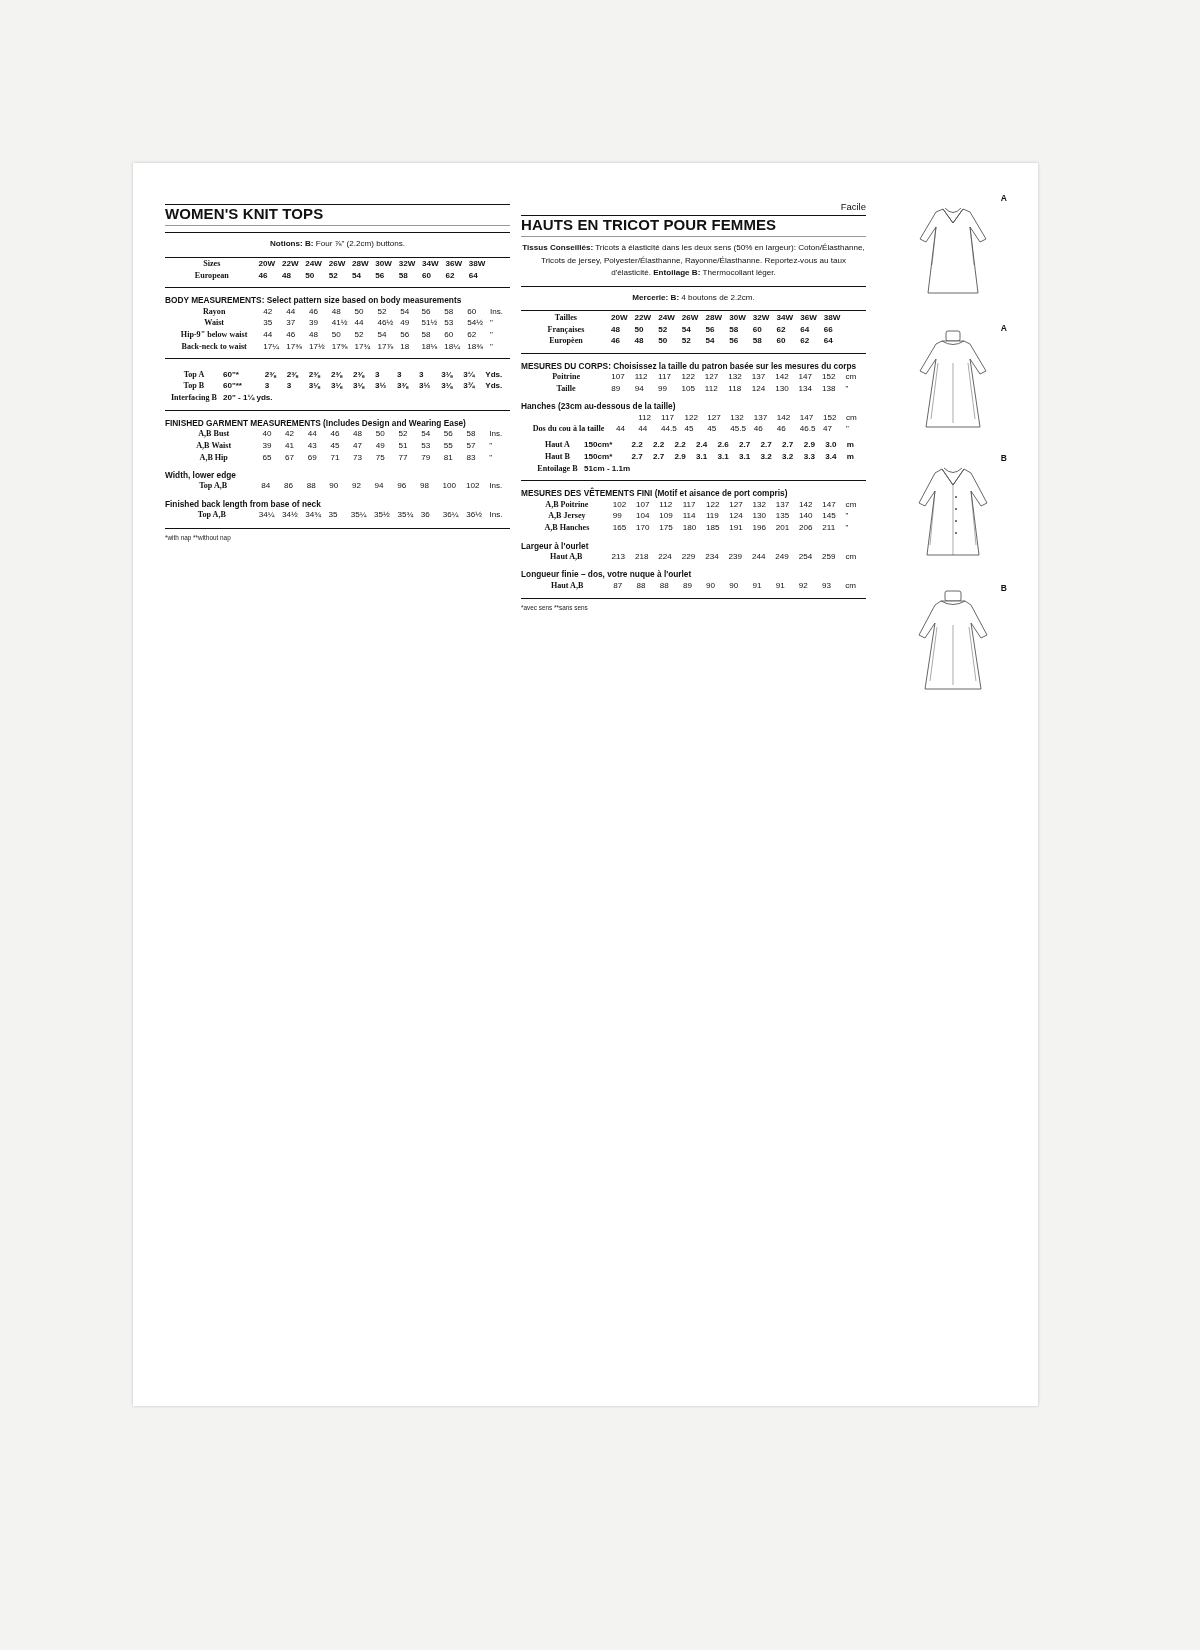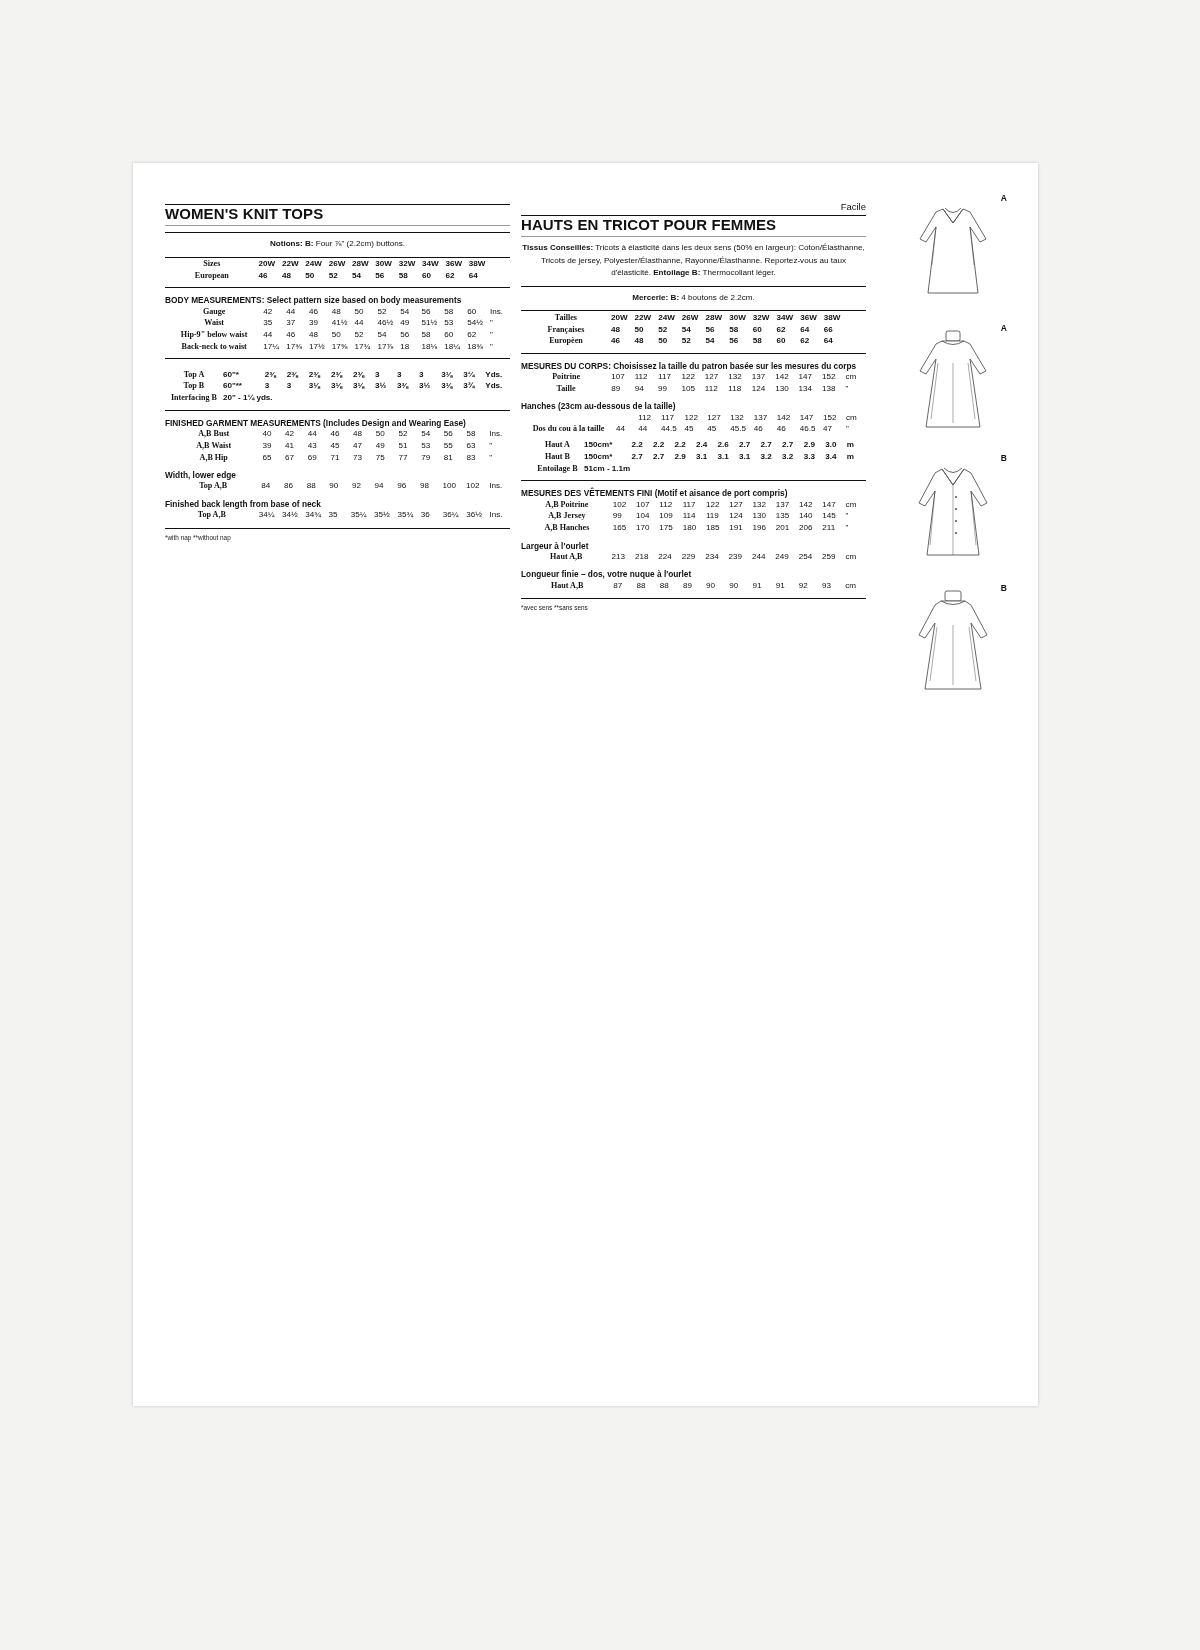--- a/index.html
+++ b/index.html
@@ -115,21 +115,21 @@
       </tr>
     </tbody>
         </table>
     <div class="hr"></div>
 
     <div class="sect">BODY MEASUREMENTS: Select pattern size based on body measurements</div>
 
     <table class="grid">
       <tbody>
             <tr>
-        <td class="lbl">Gauge</td>
+        <td class="lbl">Rayon</td>
         <td class="num">42</td>
         <td class="num">44</td>
         <td class="num">46</td>
         <td class="num">48</td>
         <td class="num">50</td>
         <td class="num">52</td>
         <td class="num">54</td>
         <td class="num">56</td>
         <td class="num">58</td>
         <td class="num">60</td>
@@ -245,21 +245,21 @@
         <td class="lbl">A,B Waist</td>
         <td class="num">39</td>
         <td class="num">41</td>
         <td class="num">43</td>
         <td class="num">45</td>
         <td class="num">47</td>
         <td class="num">49</td>
         <td class="num">51</td>
         <td class="num">53</td>
         <td class="num">55</td>
-        <td class="num">63</td>
+        <td class="num">57</td>
         <td class="unit">"</td>
       </tr>
       <tr>
         <td class="lbl">A,B Hip</td>
         <td class="num">65</td>
         <td class="num">67</td>
         <td class="num">69</td>
         <td class="num">71</td>
         <td class="num">73</td>
         <td class="num">75</td>

